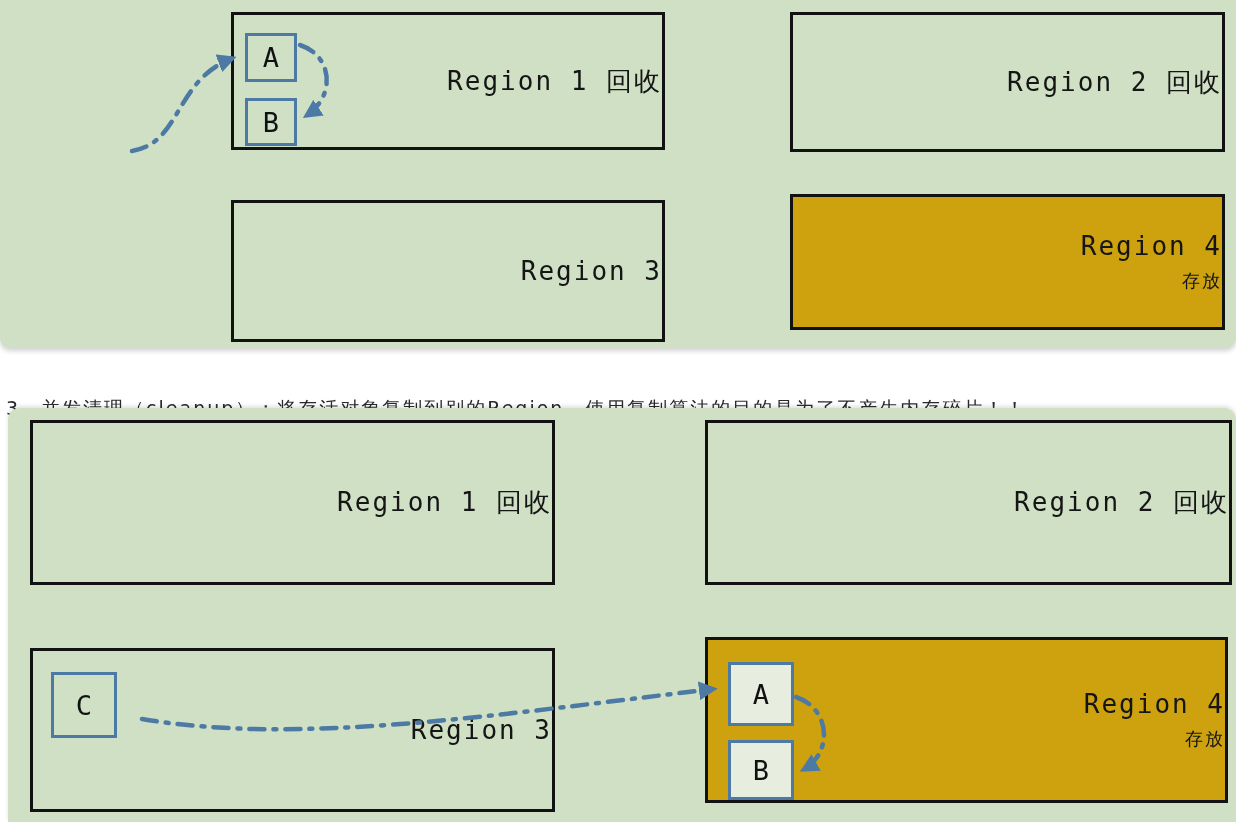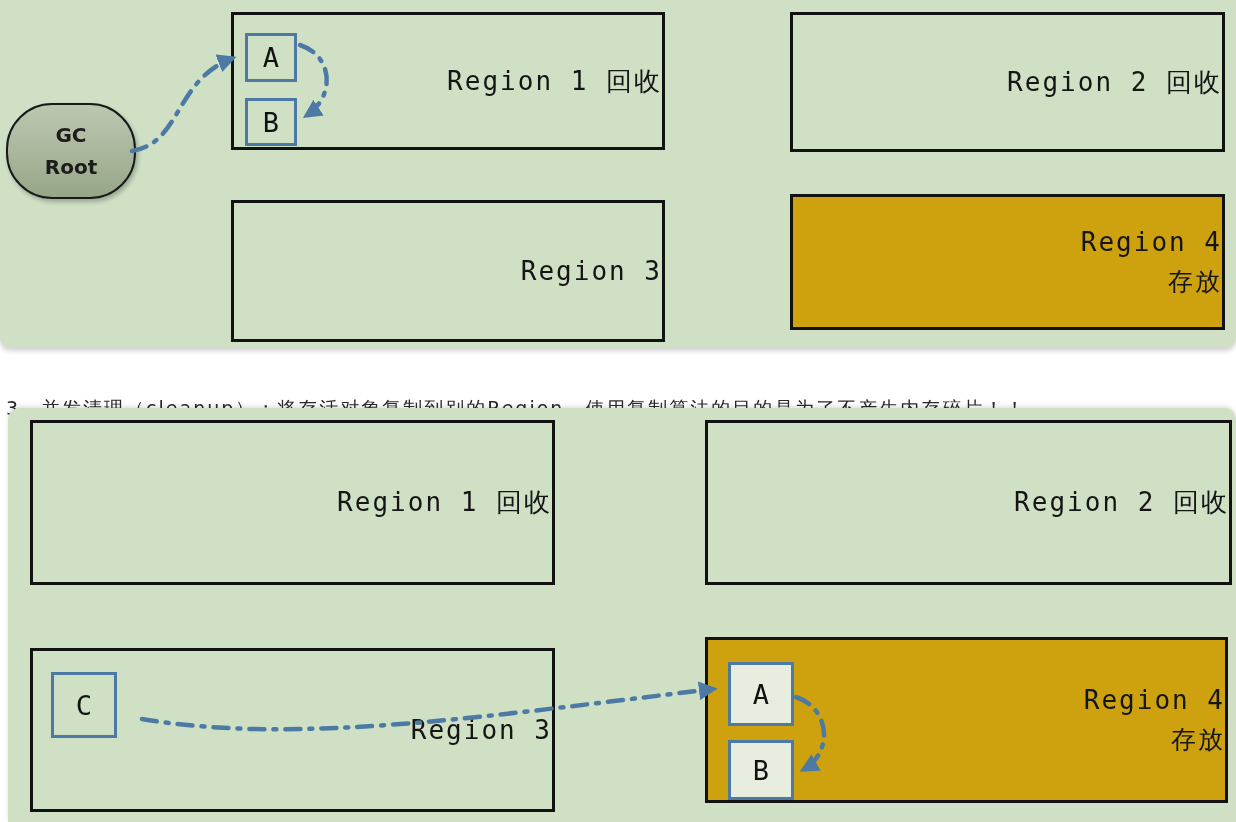--- a/index.html
+++ b/index.html
@@ -34,21 +34,21 @@
   
   .region{
     position:absolute;border:3px solid #121212;
     display:flex;align-items:flex-end;justify-content:center;
     flex-direction:column;
     font-family:"DejaVu Sans Mono","Liberation Mono",monospace;
     font-size:26px;letter-spacing:2px;color:#151515;
     box-sizing:border-box;z-index:3;
   }
   .region.gold{background:#cda20e;}
-  .region .sub{margin-top:8px;font-size:25px;font-family:Liberation Serif, serif;}
+  .region .sub{margin-top:8px;font-size:18px;font-family:Liberation Serif, serif;}
   
   .r1t{left:231px;top:12px;width:434px;height:138px;}
   .r2t{left:790px;top:12px;width:435px;height:140px;}
   .r3t{left:231px;top:200px;width:434px;height:142px;}
   .r4t{left:790px;top:194px;width:435px;height:136px;}
   
   .r1b{left:22px;top:12px;width:525px;height:165px;}
   .r2b{left:697px;top:12px;width:527px;height:165px;}
   .r3b{left:22px;top:240px;width:525px;height:164px;}
   .r4b{left:697px;top:229px;width:523px;height:166px;}
@@ -86,24 +86,20 @@
     stroke-dasharray:15 9 3 9;stroke-linecap:round;
   }
 </style>
 </head>
 <body>
 
 <div class="clipped-caption">3、并发清理（cleanup）：将存活对象复制到别的Region，使用复制算法的目的是为了不产生内存碎片！！</div>
 
 <div class="panel panel-top">
 
-  <div class="gcroot">
-    <span>GC</span>
-    <span>Root</span>
-  </div>
 
   <div class="region r1t">
     <span>Region 1 回收</span>
   </div>
 
   <div class="region r2t">
     <span>Region 2 回收</span>
   </div>
 
   <div class="region r3t">

